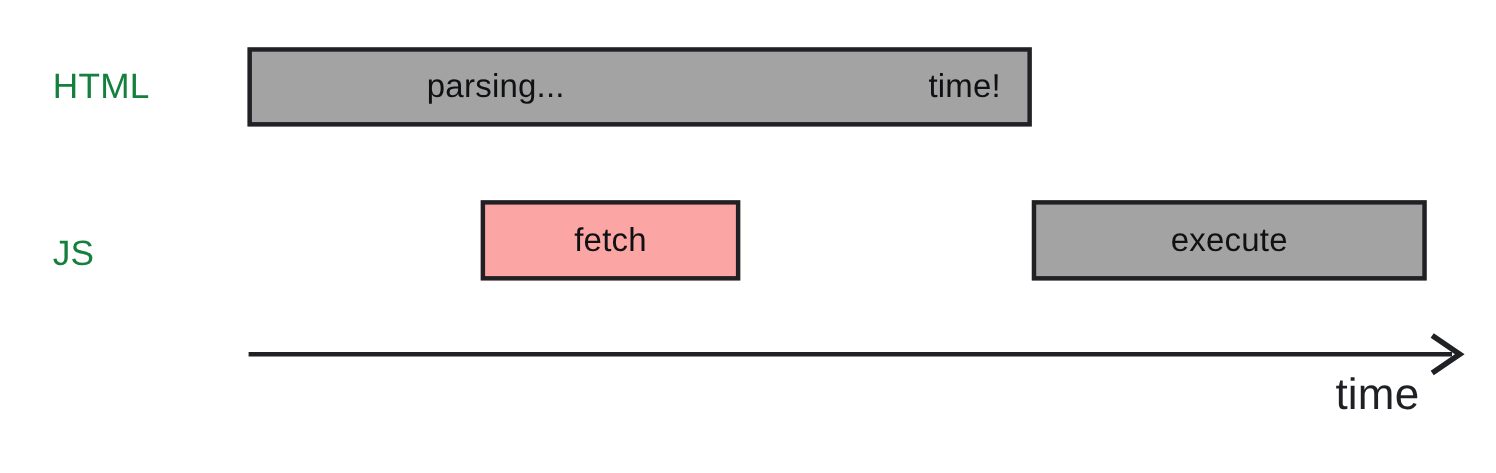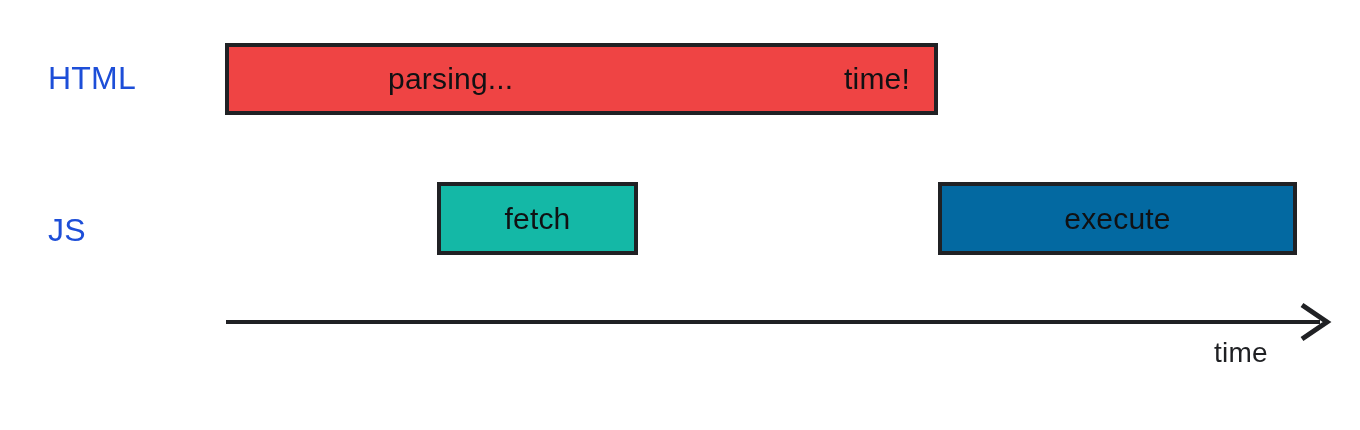--- a/index.html
+++ b/index.html
@@ -23,21 +23,21 @@
     top: 0;
     width: 1360px;
     height: 430px;
   }
 
   
   .row-label {
     position: absolute;
     font-size: 32px;
     line-height: 1;
-    color: #1d4ed8;
+    color: #15803d;
     white-space: nowrap;
     letter-spacing: 0.2px;
   }
   #label-html { left: 48px; top: 62px; }
   #label-js   { left: 48px; top: 214px; }
 
   
   .bar {
     position: absolute;
     box-sizing: border-box;
@@ -52,62 +52,62 @@
     white-space: nowrap;
     letter-spacing: 0.2px;
   }
 
   
   #bar-html-parse {
     left: 225px;
     top: 43px;
     width: 713px;
     height: 72px;
-    background: #ef4444;
+    background: #a3a3a3;
     justify-content: space-between;
     padding: 0 24px;
   }
   #bar-html-parse .bar-text.lead {
     margin-left: 135px;
   }
 
   
   #bar-js-fetch {
     left: 437px;
     top: 182px;
-    width: 201px;
+    width: 236px;
     height: 73px;
-    background: #14b8a6;
+    background: #fca5a5;
     justify-content: center;
   }
 
   
   #bar-js-execute {
     left: 938px;
     top: 182px;
     width: 359px;
     height: 73px;
-    background: #0369a1;
+    background: #a3a3a3;
     justify-content: center;
   }
 
   
   #time-axis {
     position: absolute;
     left: 210px;
     top: 290px;
     width: 1140px;
     height: 70px;
     overflow: visible;
   }
   #time-label {
     position: absolute;
     left: 1214px;
     top: 339px;
-    font-size: 28px;
+    font-size: 40px;
     line-height: 1;
     color: #1f2023;
     white-space: nowrap;
     letter-spacing: 0.2px;
   }
 </style>
 </head>
 <body>
 
 <div class="diagram">

